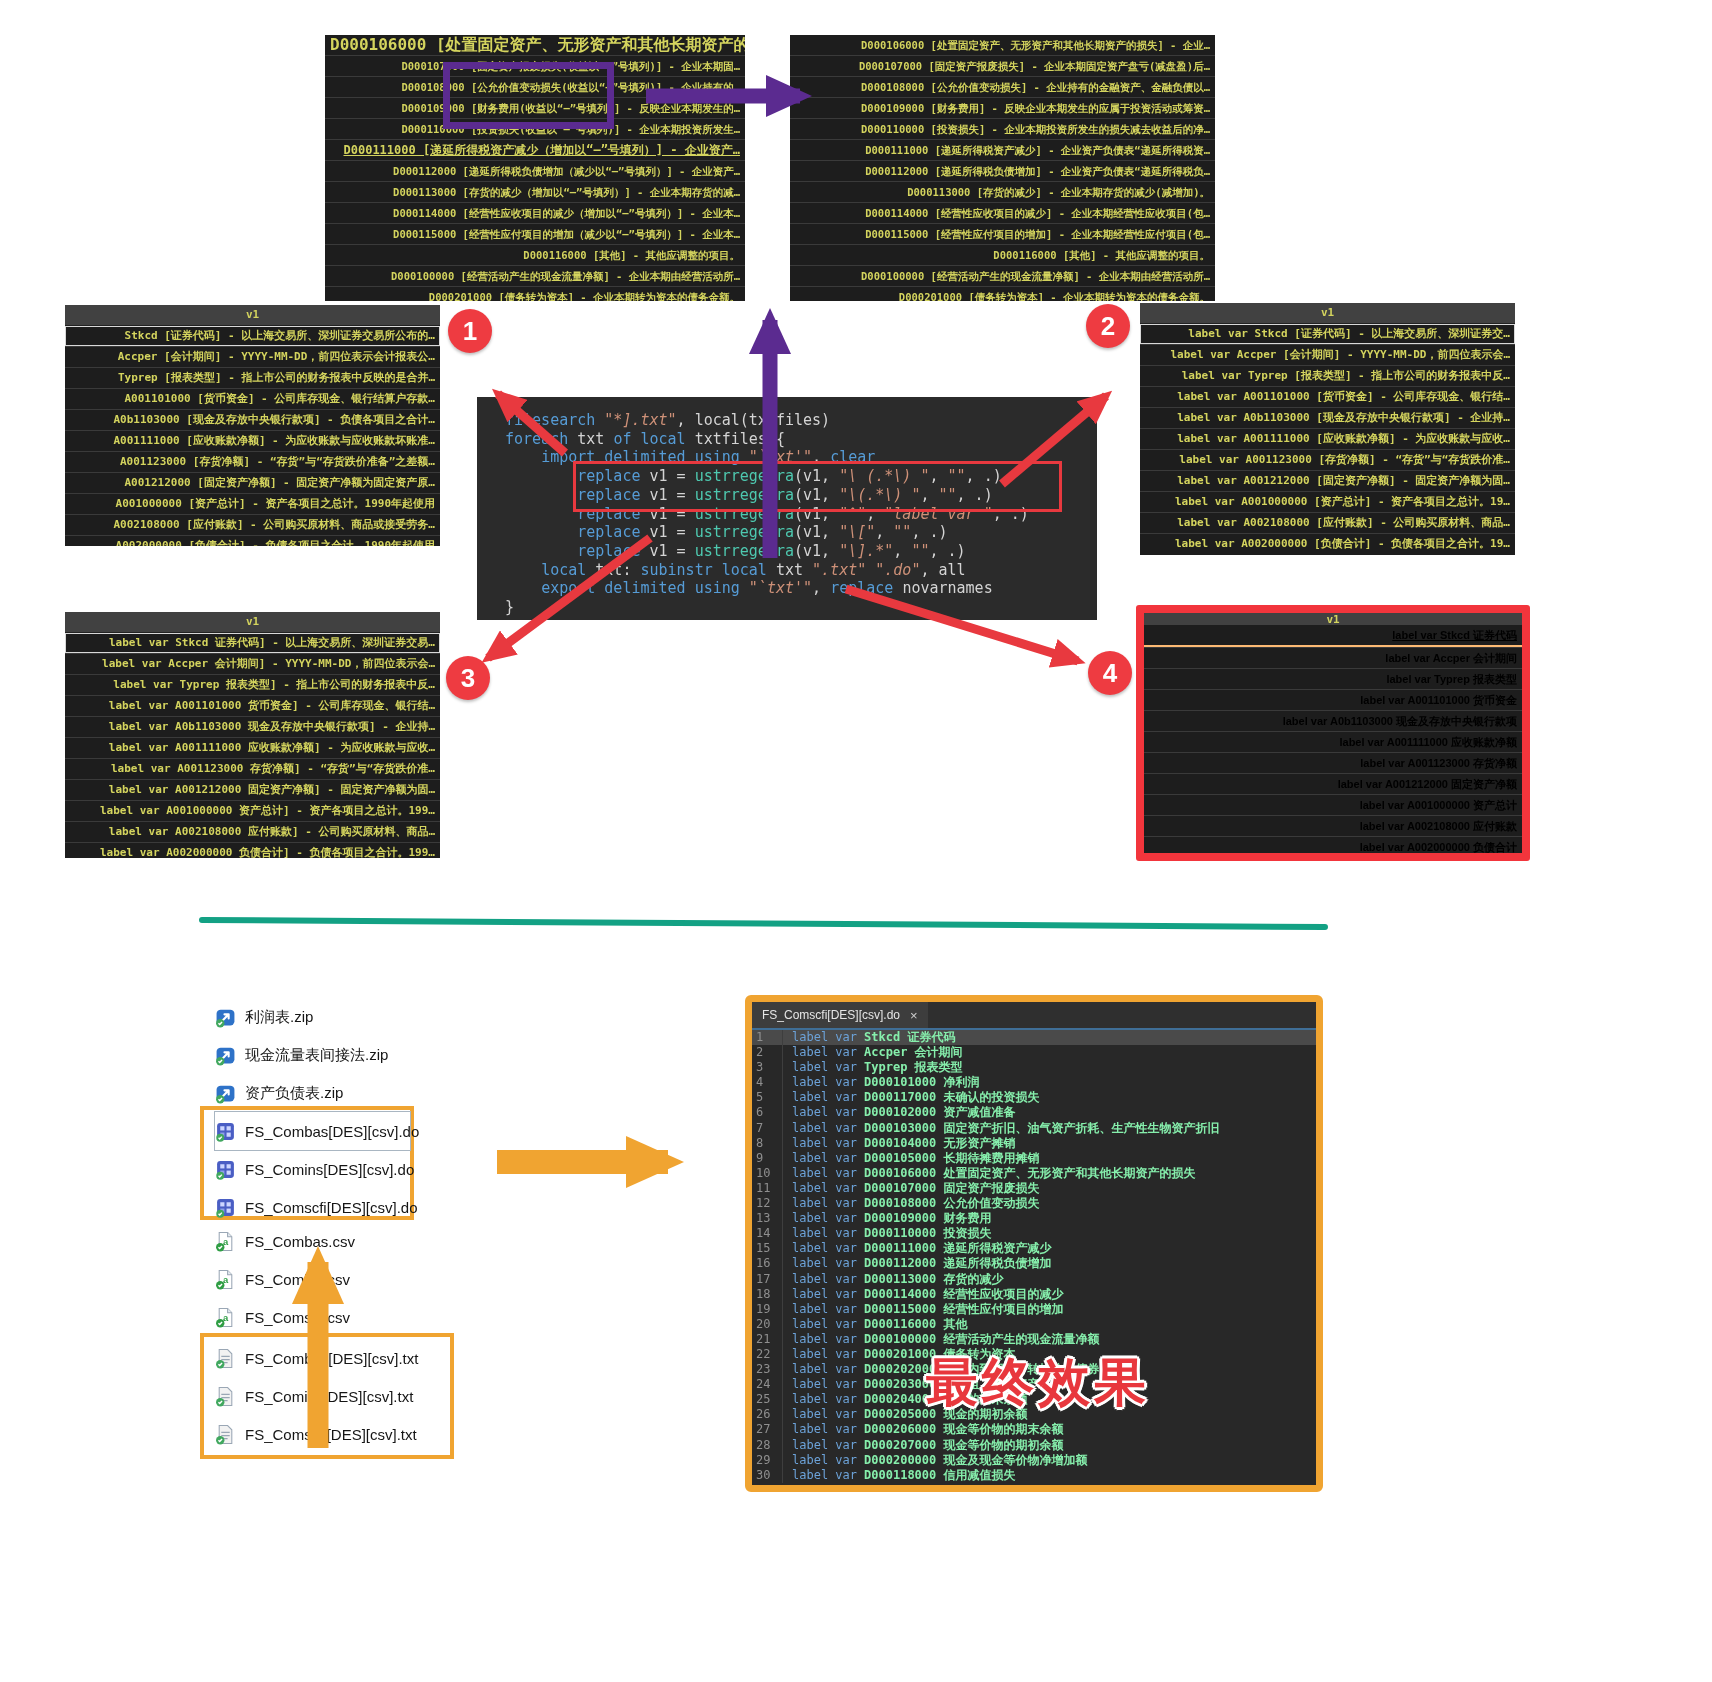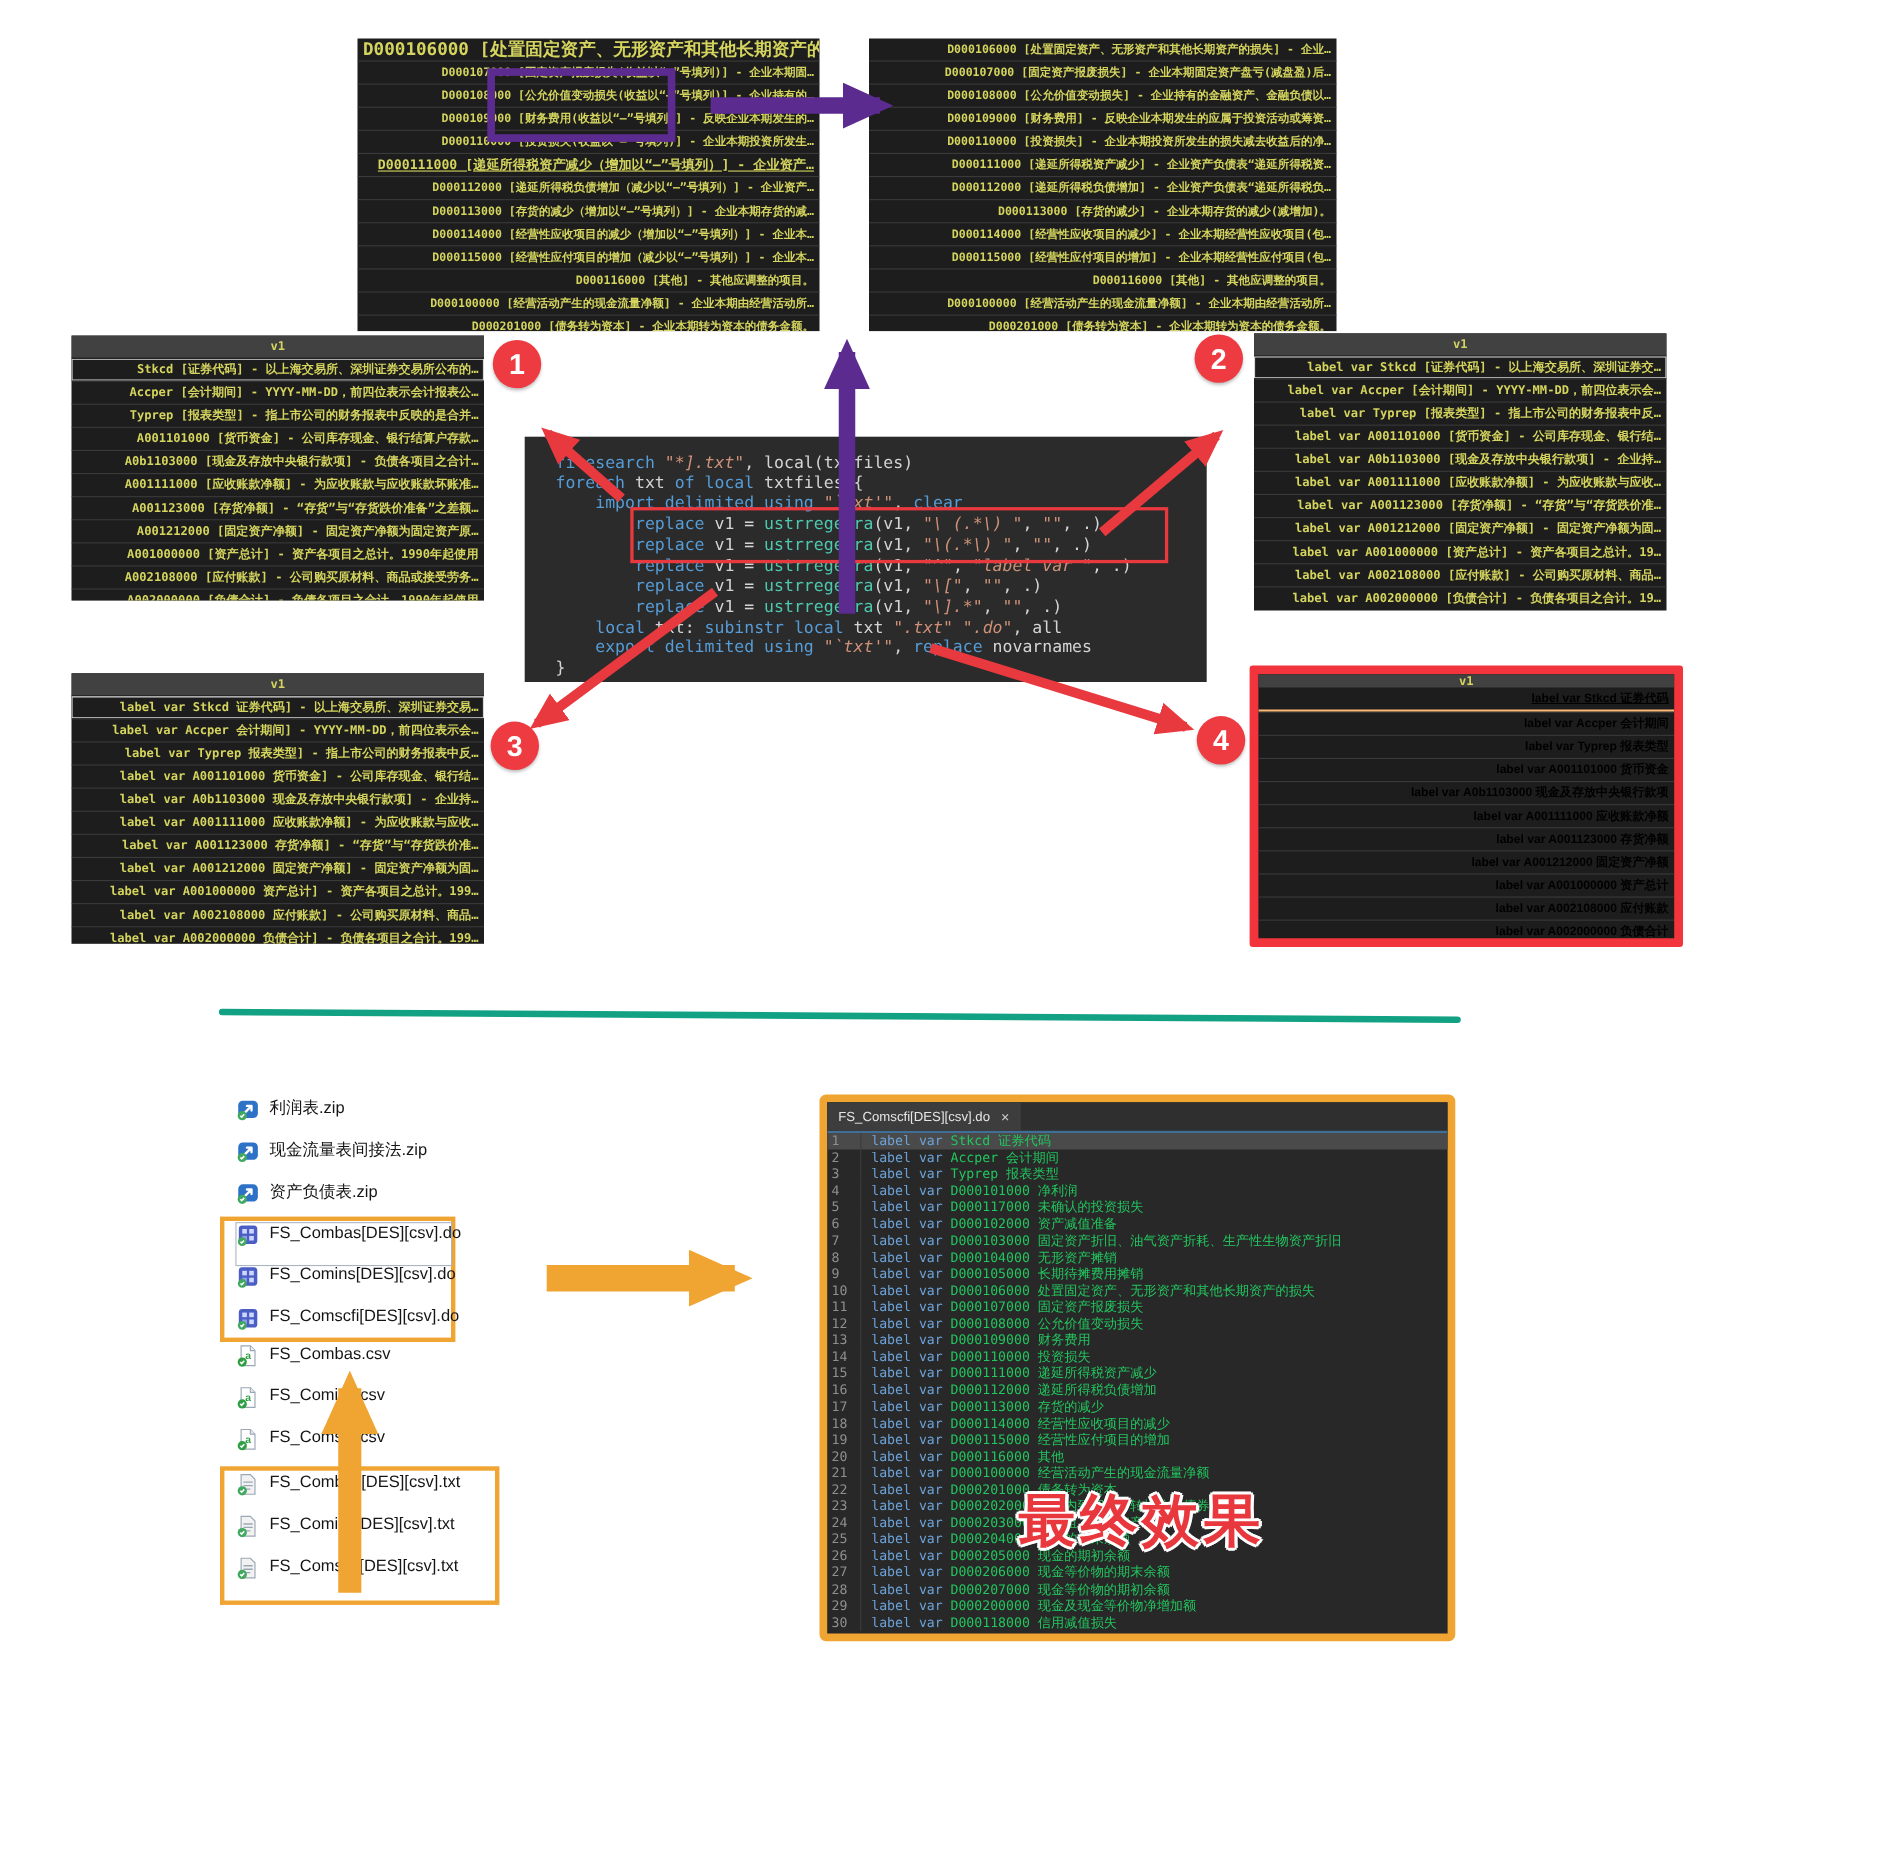--- a/index.html
+++ b/index.html
@@ -30,41 +30,41 @@
   .hl-red{position:absolute;left:573px;top:461px;width:483px;height:45px;border:3px solid #e8393f;z-index:5;}
   .hl-purple{position:absolute;left:443px;top:62px;width:157px;height:53px;border:7px solid #5b2b90;z-index:5;}
   
   .badge{position:absolute;width:44px;height:44px;border-radius:50%;background:#ee3b41;
          color:#fff;font:bold 26px "Liberation Sans",sans-serif;display:flex;align-items:center;
          justify-content:center;z-index:7;box-shadow:0 2px 3px rgba(0,0,0,.25);}
   
   .overlay{position:absolute;left:0;top:0;z-index:6;pointer-events:none;}
   
   .fgroup{position:absolute;z-index:1;}
-  .file-item{display:flex;height:38px;gap:9px;white-space:nowrap;}
+  .file-item{display:flex;align-items:center;height:38px;gap:9px;white-space:nowrap;}
   .file-item .ficon{width:21px;height:21px;flex:0 0 21px;}
   .file-item .flabel{font:15px "Liberation Sans",sans-serif;color:#151515;}
   .obox{position:absolute;border:4px solid #f0a431;background:transparent;z-index:1;box-sizing:border-box;}
   .obox .inner{padding:2px 0 0 11px;}
   .file-item.hl{background:#fff;outline:1px solid #a9b6c2;}
   
   .editor{position:absolute;left:745px;top:995px;width:578px;height:497px;border:7px solid #f0a431;
           border-radius:6px;background:#282828;box-sizing:border-box;overflow:hidden;z-index:3;}
   .tabbar{height:26px;background:#2f2f2f;display:flex;border-bottom:2px solid #3f6e96;}
   .tab{background:#3d3d3d;color:#e6e6e6;font:12px "Liberation Sans",sans-serif;display:flex;
        align-items:center;gap:10px;padding:0 10px;}
   .tab .close{color:#cfcfcf;font-size:13px;cursor:pointer;}
   .elines{position:absolute;left:0;top:28px;right:0;bottom:0;font-family:"DejaVu Sans Mono",monospace;
           font-size:12px;}
   .eline{height:15.1px;line-height:15.1px;display:flex;white-space:nowrap;overflow:hidden;}
   .eline.cur{background:#4a4a4a;}
   .eline .num{width:26px;flex:0 0 26px;text-align:left;padding-left:4px;color:#8f8f8f;
               border-right:1px solid #3e3e3e;margin-right:9px;}
   .eline .pfx{color:#6ca2d8;margin-right:7px;}
-  .eline .txt{color:#22c55e;}
+  .eline .txt{color:#86efac;font-weight:bold;}
   
   .watermark{position:absolute;left:926px;top:1348px;font:bold 52px "DejaVu Sans",sans-serif;
              color:#e8373d;z-index:8;letter-spacing:4px;
              text-shadow:-2px -2px 0 #fff,2px -2px 0 #fff,-2px 2px 0 #fff,2px 2px 0 #fff,
                          0 -3px 0 #fff,0 3px 0 #fff,-3px 0 0 #fff,3px 0 0 #fff;}
 </style>
 </head>
 <body>
 
 <div id="canvas">

